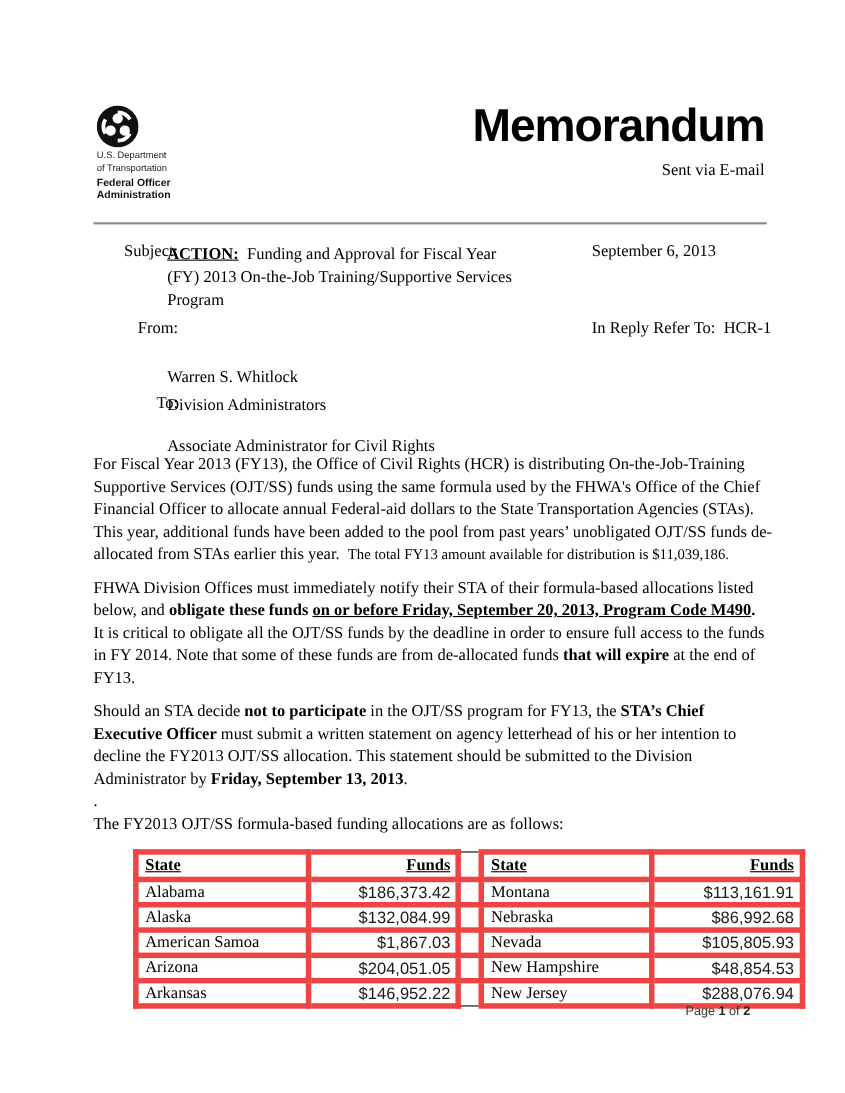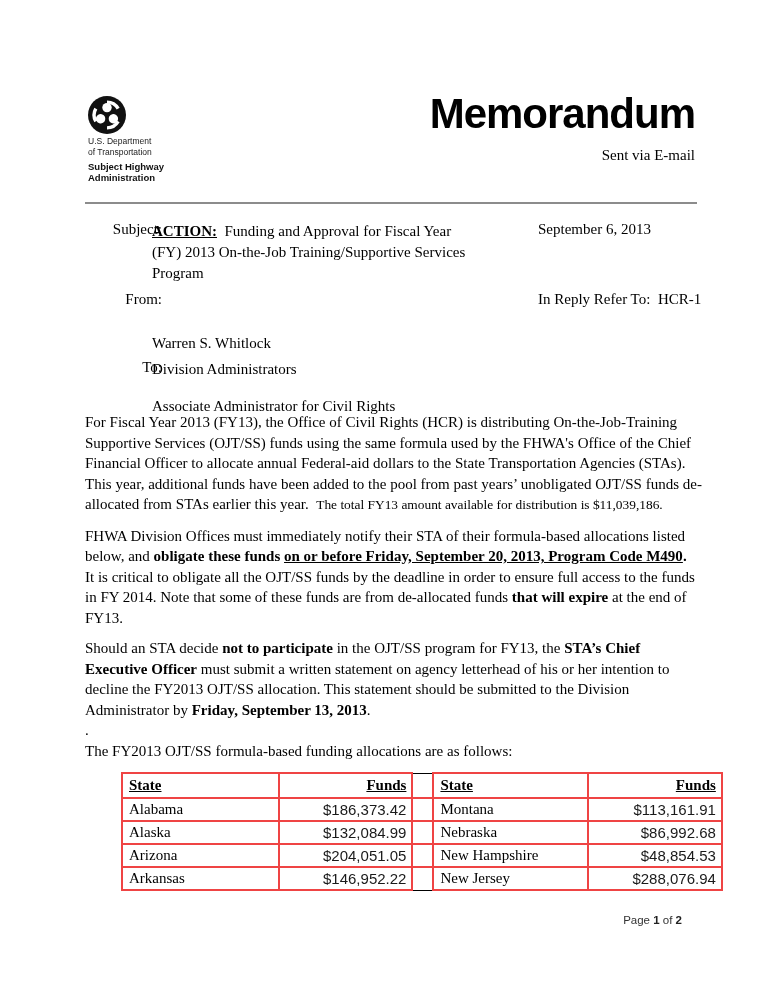--- a/index.html
+++ b/index.html
@@ -58,21 +58,21 @@
   .para { white-space: pre-wrap; }
   .para-1, .para-2 { margin-bottom: 10px; }
   .b { font-weight: bold; }
   .u { text-decoration: underline; }
   .small { font-size: 13.4px; }
 
   
   .table-wrap { position: absolute; left: 121px; top: 772px; }
   table.funds { border-collapse: collapse; table-layout: fixed; }
   table.funds th, table.funds td {
-    border: 2px solid #ef4444; height: 23px; overflow: hidden; white-space: nowrap;
+    border: 5px solid #ef4444; height: 23px; overflow: hidden; white-space: nowrap;
     font-size: 15px; vertical-align: middle;
   }
   table.funds th { height: 25px; font-weight: bold; }
   th.col-state, td.state { text-align: left; padding-left: 6px; }
   th.col-funds, td.funds-val { text-align: right; padding-right: 5px; }
   th .hdr-txt { text-decoration: underline; }
   td.funds-val {
     font-family: "Liberation Sans", sans-serif; font-size: 13.2px; color: #1a1a1a; padding-left: 43px;
   }
   td.spacer, th.spacer { border-top: none; border-bottom: none; }
@@ -108,21 +108,21 @@
         <path d="M 0,-12.9 A 12.9,12.9 0 0 1 11.17,-6.45" stroke="#fff" stroke-width="3.4" fill="none"></path>
       </g>
     </g>
   </svg>
 
   <div class="logo-dept">
     <div>U.S. Department</div>
     <div>of Transportation</div>
   </div>
   <div class="logo-agency">
-    <div>Subject Highway</div>
+    <div>Federal Officer</div>
     <div>Administration</div>
   </div>
 
   <div class="memo-title">Memorandum</div>
   <div class="sent-via">Sent via E-mail</div>
   <div class="divider"></div>
 
   <div class="meta-label row-subject">Subject:</div>
   <div class="meta-value row-subject subject-value"><span class="b u">ACTION:</span><span>  Funding and Approval for Fiscal Year (FY) 2013 On-the-Job Training/Supportive Services Program</span></div>
   <div class="meta-right row-subject">September 6, 2013</div>
@@ -172,20 +172,27 @@
             <td class="funds-val">$113,161.91</td>
           </tr>
           <tr>
             <td class="state">Alaska</td>
             <td class="funds-val">$132,084.99</td>
             <td class="spacer"></td>
             <td class="state">Nebraska</td>
             <td class="funds-val">$86,992.68</td>
           </tr>
           <tr>
+            <td class="state">American Samoa</td>
+            <td class="funds-val">$1,867.03</td>
+            <td class="spacer"></td>
+            <td class="state">Nevada</td>
+            <td class="funds-val">$105,805.93</td>
+          </tr>
+          <tr>
             <td class="state">Arizona</td>
             <td class="funds-val">$204,051.05</td>
             <td class="spacer"></td>
             <td class="state">New Hampshire</td>
             <td class="funds-val">$48,854.53</td>
           </tr>
           <tr>
             <td class="state">Arkansas</td>
             <td class="funds-val">$146,952.22</td>
             <td class="spacer sp-bottom"></td>

